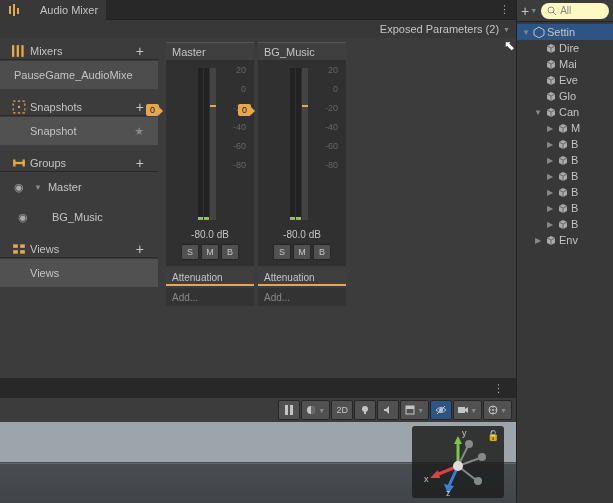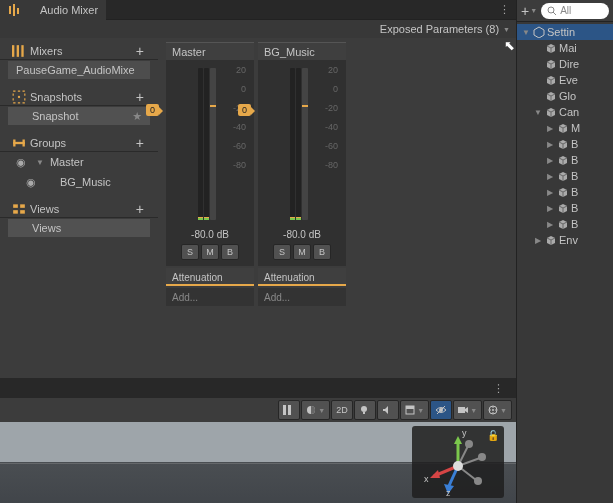--- a/index.html
+++ b/index.html
@@ -16,21 +16,21 @@
 
 .exposed-bar { height: 18px; display: flex; align-items: center; justify-content: flex-end; padding: 0 6px; background: #383838; gap: 4px; }
 
 .mixer-body { flex: 1; display: flex; background: #3c3c3c; }
 .sidebar { width: 158px; background: #3c3c3c; display: flex; flex-direction: column; }
 .section-header { display: flex; align-items: center; height: 18px; background: #3c3c3c; padding: 0 12px; gap: 4px; border-bottom: 1px solid #2a2a2a; margin-top: 8px; }
 .section-header:first-child { margin-top: 4px; }
 .section-icon { width: 14px; height: 14px; display: inline-flex; }
 .section-title { flex: 1; color: #c4c4c4; }
 .add-btn { font-size: 14px; color: #c4c4c4; cursor: pointer; padding: 0 2px; }
-.section-item { display: flex; align-items: center; height: 18px; padding: 0 8px; gap: 4px; background: #515151; margin: 1px 8px; }
+.section-item { display: flex; align-items: center; height: 28px; padding: 0 14px; gap: 4px; background: #515151; margin: 1px 0; }
 .section-item.sel { background: #4d4d4d; }
 .item-text { flex: 1; color: #c4c4c4; white-space: nowrap; overflow: hidden; }
 .star { color: #888; font-size: 11px; }
 .eye { width: 14px; color: #aaa; }
 .foldout { color: #888; font-size: 8px; padding: 0 2px; }
 
 .channels { flex: 1; display: flex; padding: 4px 8px; gap: 4px; }
 .channel { width: 88px; background: #3c3c3c; display: flex; flex-direction: column; }
 .ch-header { height: 18px; background: #3f3f3f; display: flex; align-items: center; padding: 0 6px; color: #c4c4c4; border-top: 1px solid #555; }
 .ch-meter-area { height: 166px; background: #303030; position: relative; display: flex; justify-content: center; padding: 4px 0; }
@@ -43,31 +43,31 @@
 .value-marker { position: absolute; left: -20px; top: 44px; background: #e6a84a; color: #222; font-size: 9px; padding: 1px 4px; border-radius: 2px; }
 .value-marker::after { content: ''; position: absolute; right: -4px; top: 3px; border-left: 4px solid #e6a84a; border-top: 4px solid transparent; border-bottom: 4px solid transparent; }
 .db-label { text-align: center; color: #c4c4c4; font-size: 10px; padding: 3px 0 1px; background: #303030; }
 .smb-row { display: flex; justify-content: center; gap: 2px; background: #303030; padding: 3px 0 6px; }
 .smb-btn { width: 18px; height: 16px; background: #515151; border: 1px solid #262626; color: #c4c4c4; font-size: 9px; display: flex; align-items: center; justify-content: center; border-radius: 2px; cursor: pointer; }
 .effect-slot { height: 18px; background: #3f3f3f; display: flex; align-items: center; padding: 0 6px; color: #c4c4c4; font-size: 10px; margin-top: 2px; position: relative; }
 .effect-bar { position: absolute; bottom: 0; left: 0; right: 0; height: 2px; background: #e6a84a; }
 .add-slot { height: 18px; background: #333; display: flex; align-items: center; padding: 0 6px; color: #888; font-size: 10px; margin-top: 2px; cursor: pointer; }
 
 .hierarchy-top { display: flex; align-items: center; height: 22px; padding: 0 4px; gap: 4px; background: #3c3c3c; border-bottom: 1px solid #222; }
-.search-field { flex: 1; background: #ffffff; border-radius: 10px; height: 16px; padding: 0 6px; color: #888; font-size: 10px; display: flex; align-items: center; gap: 3px; overflow: hidden; }
+.search-field { flex: 1; background: #fef9c3; border-radius: 10px; height: 16px; padding: 0 6px; color: #888; font-size: 10px; display: flex; align-items: center; gap: 3px; overflow: hidden; }
 .hier-list { padding: 2px 0; }
 .hier-item { display: flex; align-items: center; height: 16px; padding: 0 2px; gap: 2px; white-space: nowrap; overflow: hidden; }
 .hier-item.root { background: #2c5586; }
 .hier-foldout { color: #888; font-size: 8px; width: 10px; text-align: center; }
 .hier-cube { width: 12px; height: 12px; display: inline-flex; }
 
 .scene-panel { position: absolute; left: 0; top: 378px; width: 516px; height: 125px; background: #383838; }
 .scene-opts-bar { height: 20px; background: #282828; display: flex; align-items: center; justify-content: flex-end; padding: 0 6px; }
 .scene-toolbar { height: 24px; background: #3c3c3c; display: flex; align-items: center; justify-content: flex-end; padding: 0 4px; gap: 1px; }
-.tb-btn { min-width: 22px; height: 20px; background: #515151; border: 1px solid #262626; display: flex; align-items: center; justify-content: flex-start; border-radius: 2px; cursor: pointer; color: #c4c4c4; font-size: 9px; padding: 0 4px; gap: 2px; }
+.tb-btn { min-width: 22px; height: 20px; background: #515151; border: 1px solid #262626; display: flex; align-items: center; justify-content: center; border-radius: 2px; cursor: pointer; color: #c4c4c4; font-size: 9px; padding: 0 4px; gap: 2px; }
 .tb-btn.active { background: #2c5586; }
 .scene-view { flex: 1; height: 81px; background: linear-gradient(to bottom, #9ea5aa 0%, #9ea5aa 50%, #4a4e52 50%, #41454a 100%); position: relative; }
 .horizon { position: absolute; top: 50%; width: 100%; height: 1px; background: rgba(255,255,255,0.15); }
 .gizmo-overlay { position: absolute; right: 12px; top: 4px; width: 92px; height: 72px; background: rgba(30,30,30,0.85); border-radius: 3px; }
 
 .lock { position: absolute; top: 4px; right: 4px; color: #888; font-size: 10px; }
 .cursor { position: absolute; left: 504px; top: 38px; font-size: 13px; color: #fff; pointer-events: none; }
 .dropdown-arrow { font-size: 7px; color: #888; }
 .plus-dd { display: flex; align-items: center; gap: 1px; }
 
@@ -86,21 +86,21 @@
               <rect x="1" y="2" width="2" height="8" fill="#e6a84a"></rect>
               <rect x="5" y="0" width="2" height="12" fill="#e6a84a"></rect>
               <rect x="9" y="4" width="2" height="6" fill="#e6a84a"></rect>
             </svg>
         </span>
         <span>Audio Mixer</span>
       </div>
       <div class="tab-options">⋮</div>
     </div>
     <div class="exposed-bar">
-      <span>Exposed Parameters (8)</span>
+      <span>Exposed Parameters (2)</span>
       <span class="dropdown-arrow">▼</span>
     </div>
 
     <div class="mixer-body">
       <div class="sidebar">
 
         <div class="section-header">
           <span class="section-icon">
               <svg viewBox="0 0 12 12">
                 <rect x="0" y="1" width="2" height="10" fill="#e6a84a"></rect>
@@ -273,31 +273,31 @@
     <span>Settin</span>
   </div>
         <div class="hier-item" style="padding-left: 16px;">
     <span class="hier-foldout"></span>
     <span class="hier-cube">
             <svg viewBox="0 0 12 12">
               <path d="M2 4 L6 2 L10 4 L10 9 L6 11 L2 9 Z" fill="#aaa"></path>
               <path d="M2 4 L6 6 L10 4 M6 6 L6 11" stroke="#666" fill="none"></path>
             </svg>
           </span>
-    <span>Mai</span>
+    <span>Dire</span>
   </div>
         <div class="hier-item" style="padding-left: 16px;">
     <span class="hier-foldout"></span>
     <span class="hier-cube">
             <svg viewBox="0 0 12 12">
               <path d="M2 4 L6 2 L10 4 L10 9 L6 11 L2 9 Z" fill="#aaa"></path>
               <path d="M2 4 L6 6 L10 4 M6 6 L6 11" stroke="#666" fill="none"></path>
             </svg>
           </span>
-    <span>Dire</span>
+    <span>Mai</span>
   </div>
         <div class="hier-item" style="padding-left: 16px;">
     <span class="hier-foldout"></span>
     <span class="hier-cube">
             <svg viewBox="0 0 12 12">
               <path d="M2 4 L6 2 L10 4 L10 9 L6 11 L2 9 Z" fill="#aaa"></path>
               <path d="M2 4 L6 6 L10 4 M6 6 L6 11" stroke="#666" fill="none"></path>
             </svg>
           </span>
     <span>Eve</span>

